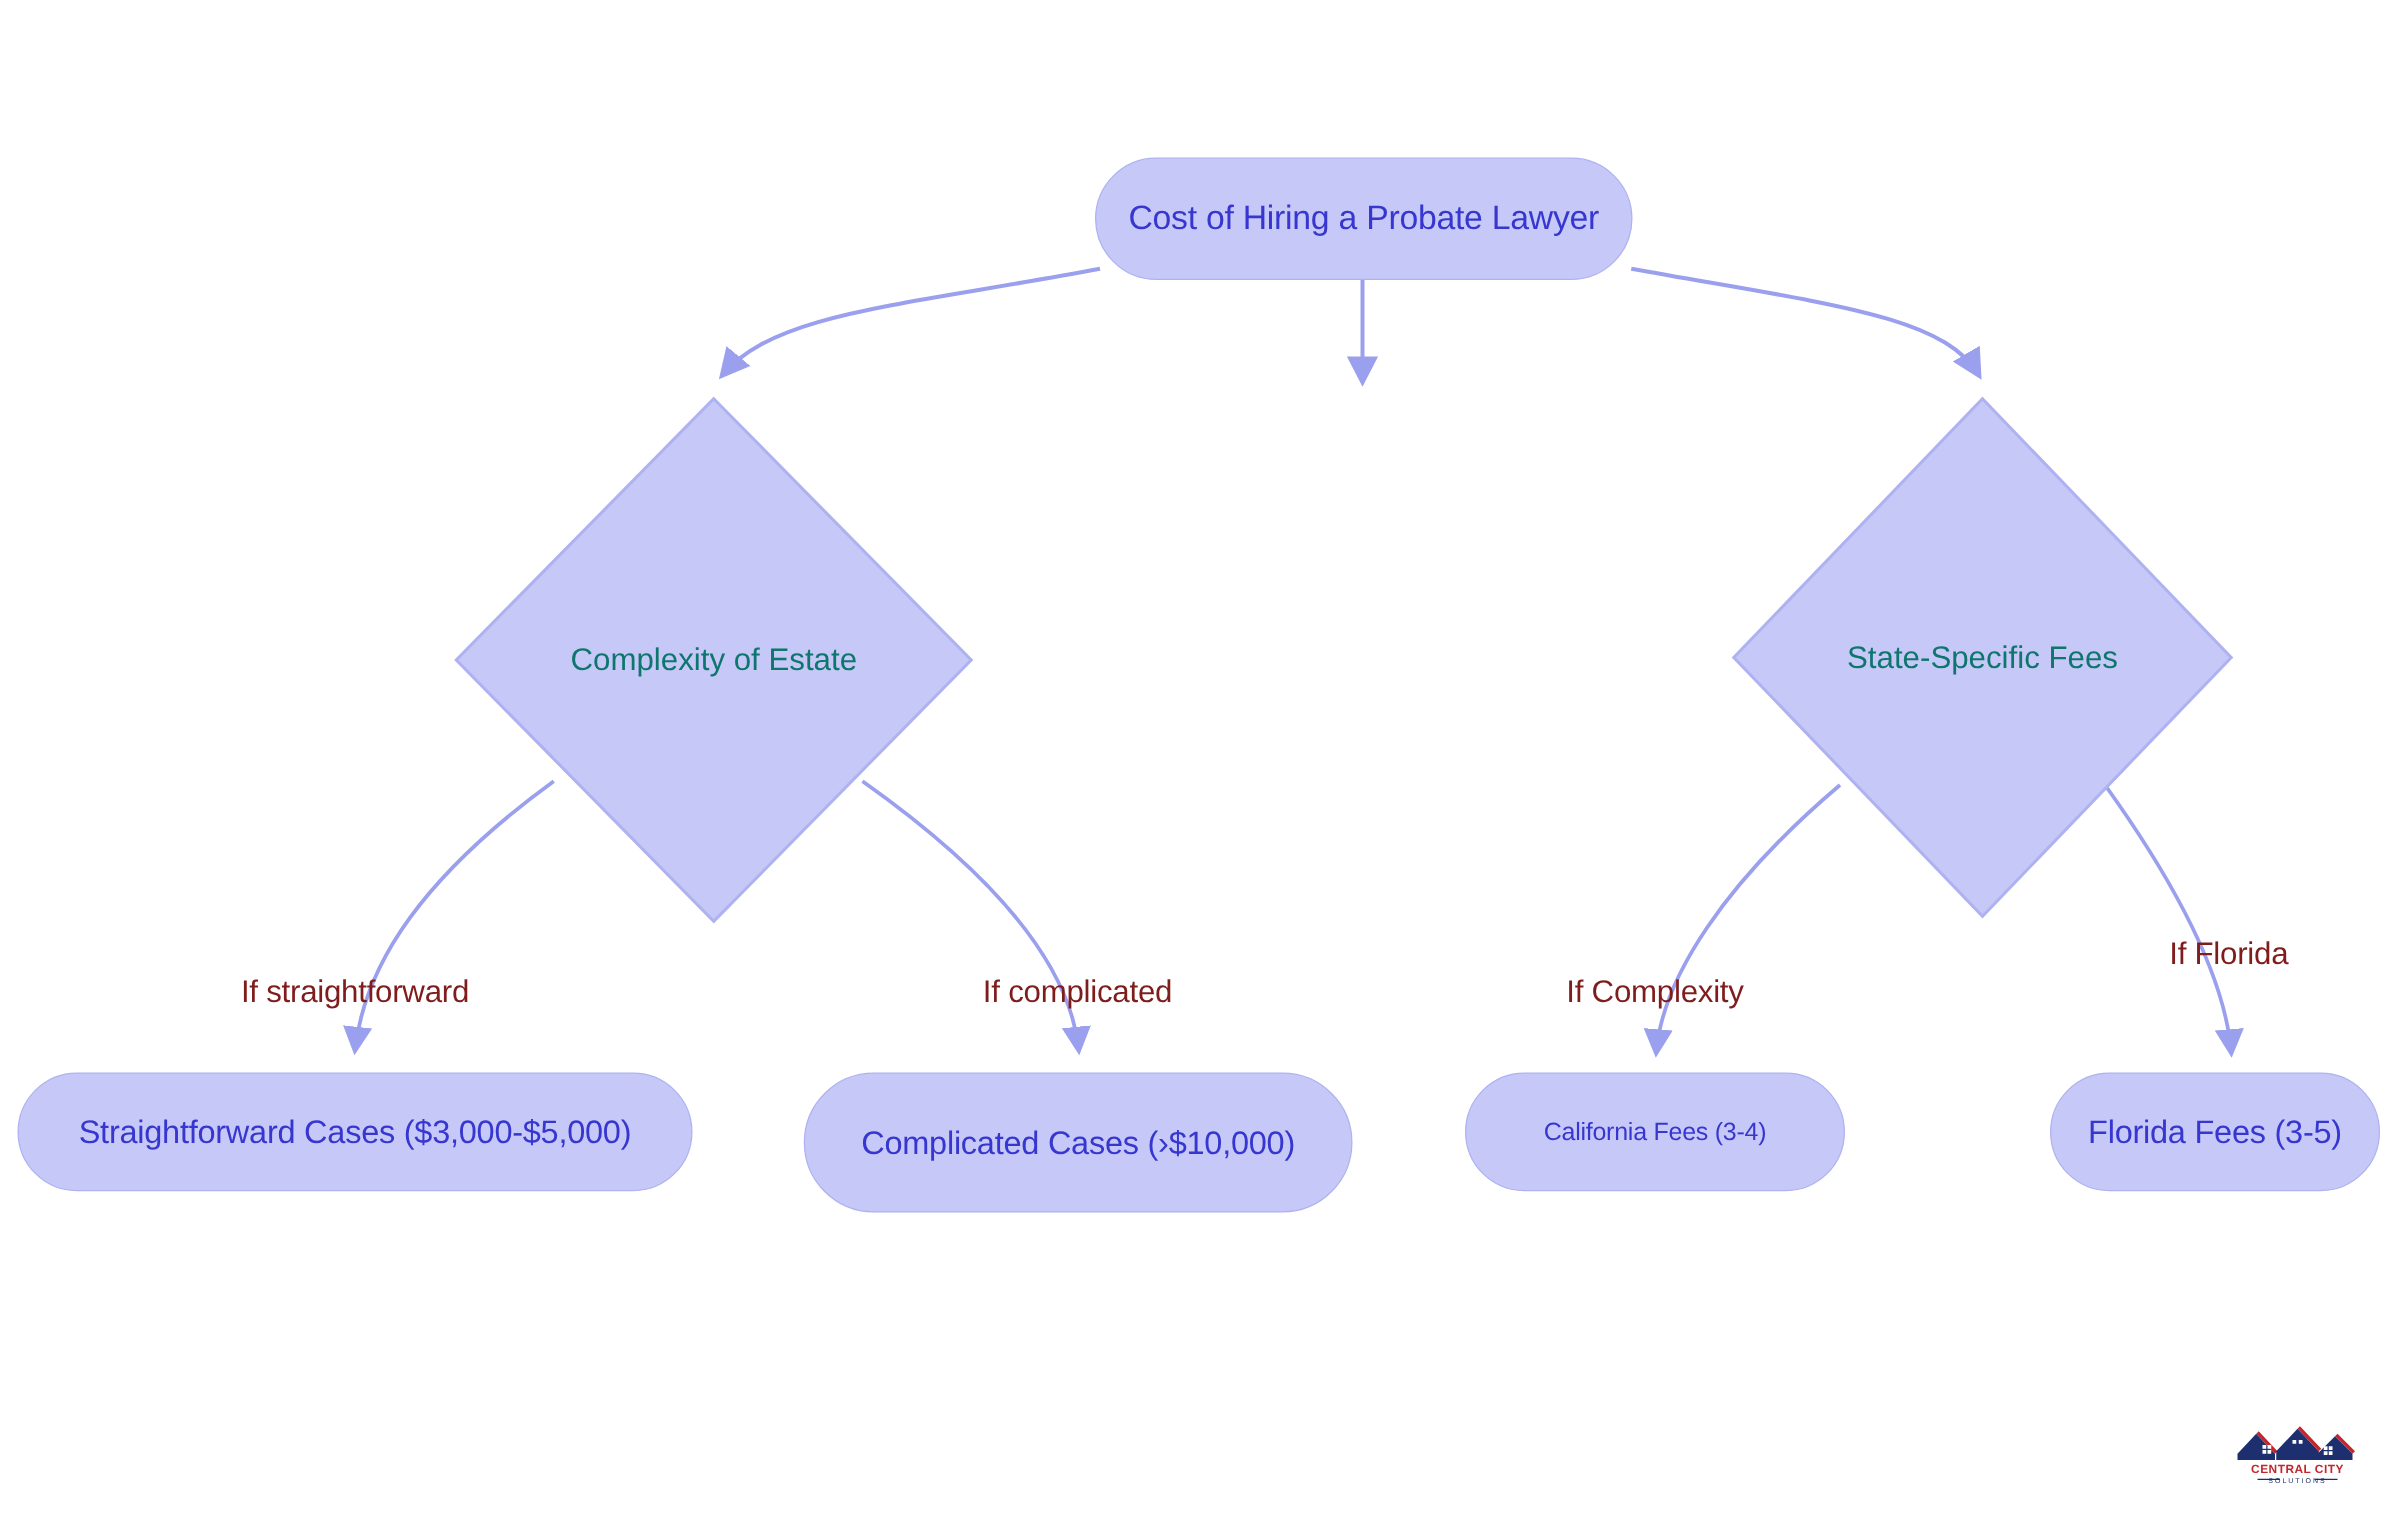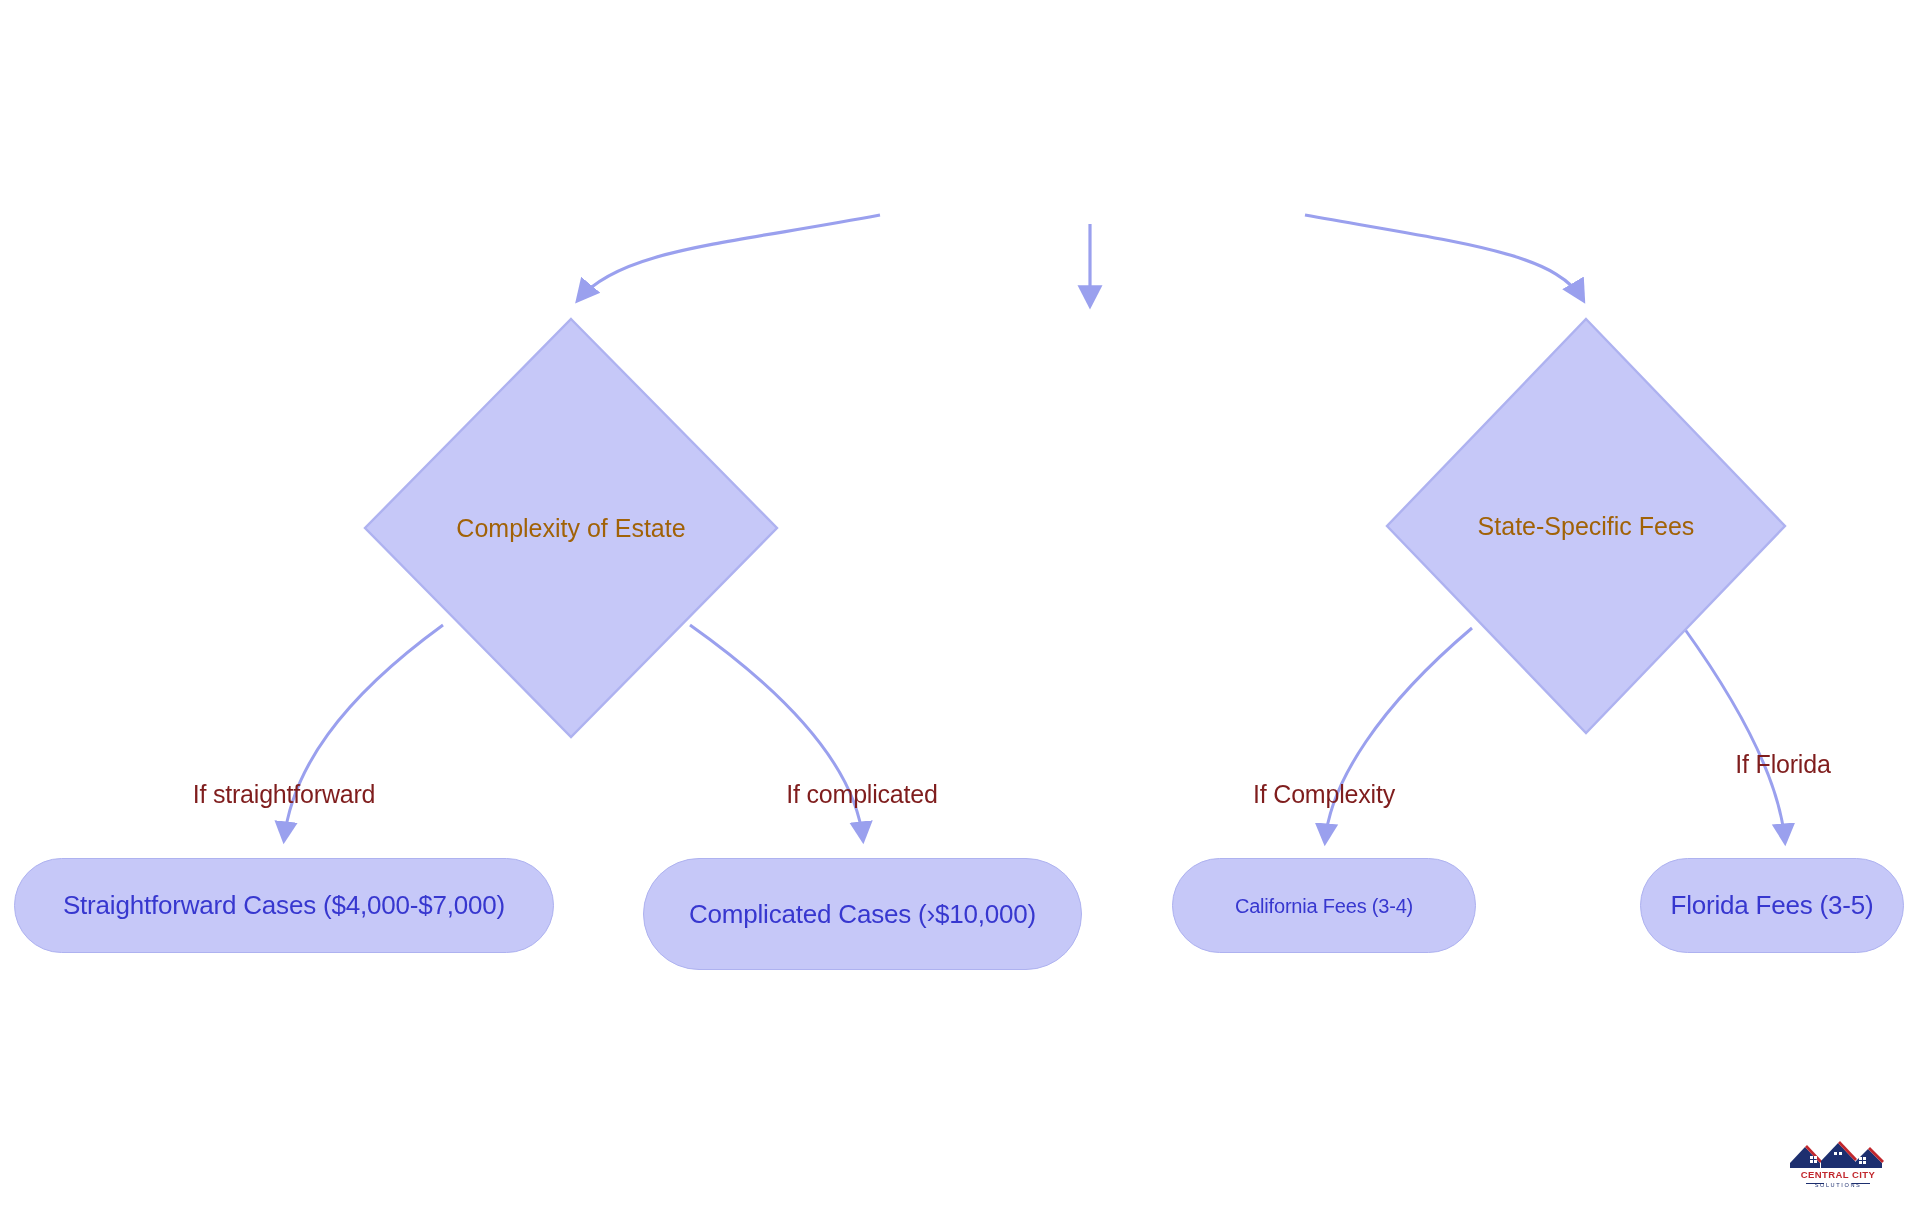--- a/index.html
+++ b/index.html
@@ -64,21 +64,21 @@
   }
   .diamond-text {
     position: absolute;
     left: 0;
     top: 0;
     width: 100%;
     height: 100%;
     display: flex;
     align-items: center;
     justify-content: center;
-    color: #a16207;
+    color: #0f766e;
     white-space: nowrap;
   }
 
   .edge-label {
     position: absolute;
     color: #7f1d1d;
     white-space: nowrap;
     letter-spacing: -0.2px;
     transform: translate(-50%, -50%);
   }
@@ -113,20 +113,23 @@
 
     <path d="M 443,625 C 340,700 292,770 284,840" fill="none" stroke="#9aa0ee" stroke-width="3.0" marker-end="url(#arrowhead)"></path>
 
     <path d="M 690,625 C 796,700 856,772 863,840" fill="none" stroke="#9aa0ee" stroke-width="3.0" marker-end="url(#arrowhead)"></path>
 
     <path d="M 1472,628 C 1380,706 1330,782 1325,842" fill="none" stroke="#9aa0ee" stroke-width="3.0" marker-end="url(#arrowhead)"></path>
 
     <path d="M 1684,628 C 1740,706 1780,782 1785,842" fill="none" stroke="#9aa0ee" stroke-width="3.0" marker-end="url(#arrowhead)"></path>
   </svg>
 
+  <div class="node node-stadium" style="left:876px; top:126px; width:430px; height:98px; font-size:27px;">
+    <span class="node-label">Cost of Hiring a Probate Lawyer</span>
+  </div>
 
   <div class="diamond-wrap" style="left:362px; top:316px; width:418px; height:424px;">
     <svg class="diamond-shape" viewBox="0 0 418 424" preserveAspectRatio="none">
       <polygon points="209,3 415,212 209,421 3,212" fill="#c6c8f8" stroke="#aeb2f0" stroke-width="2.4"></polygon>
     </svg>
     <div class="diamond-text" style="font-size:25px;">Complexity of Estate</div>
   </div>
 
 
   <div class="diamond-wrap" style="left:1384px; top:316px; width:404px; height:420px;">
@@ -138,21 +141,21 @@
 
   <div class="edge-label" style="left:284px; top:794px; font-size:25px;">If straightforward</div>
 
   <div class="edge-label" style="left:862px; top:794px; font-size:25px;">If complicated</div>
 
   <div class="edge-label" style="left:1324px; top:794px; font-size:25px;">If Complexity</div>
 
   <div class="edge-label" style="left:1783px; top:764px; font-size:25px;">If Florida</div>
 
   <div class="node node-stadium" style="left:14px; top:858px; width:540px; height:95px; font-size:26px;">
-    <span class="node-label">Straightforward Cases ($4,000-$7,000)</span>
+    <span class="node-label">Straightforward Cases ($3,000-$5,000)</span>
   </div>
 
   <div class="node node-stadium" style="left:643px; top:858px; width:439px; height:112px; font-size:26px;">
     <span class="node-label">Complicated Cases (›$10,000)</span>
   </div>
 
   <div class="node node-stadium" style="left:1172px; top:858px; width:304px; height:95px; font-size:20px;">
     <span class="node-label">California Fees (3-4)</span>
   </div>
 

